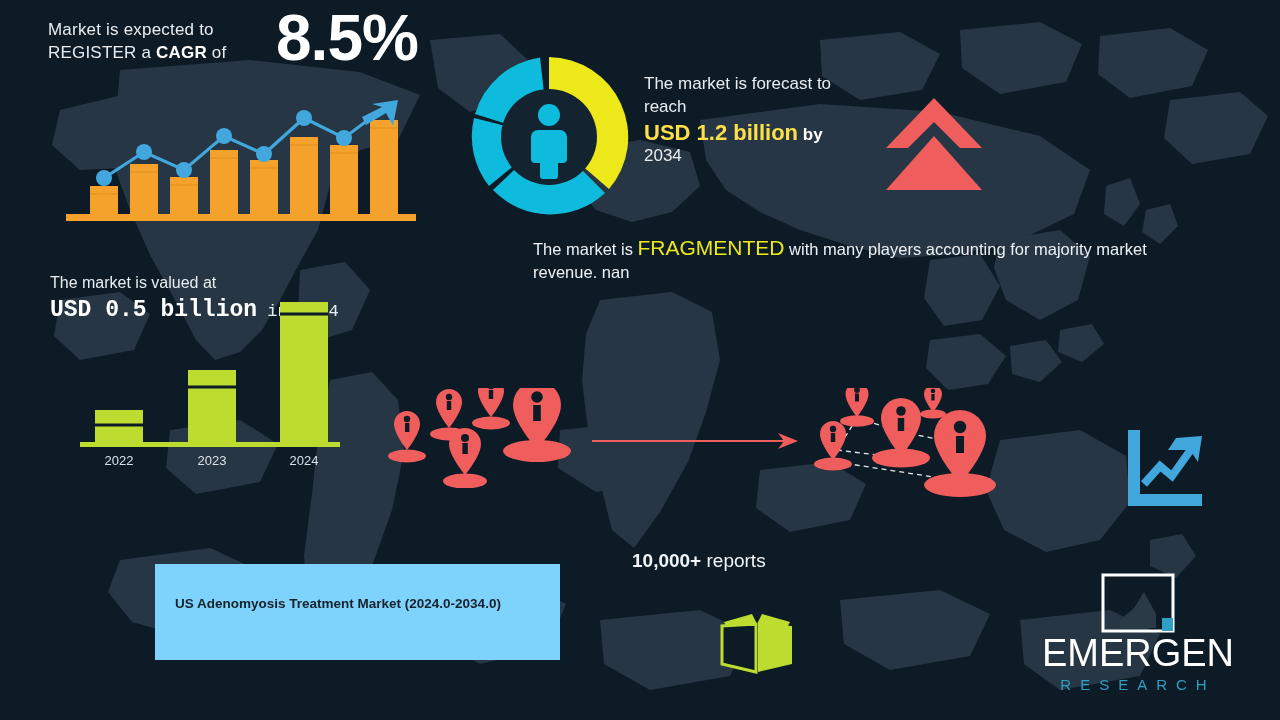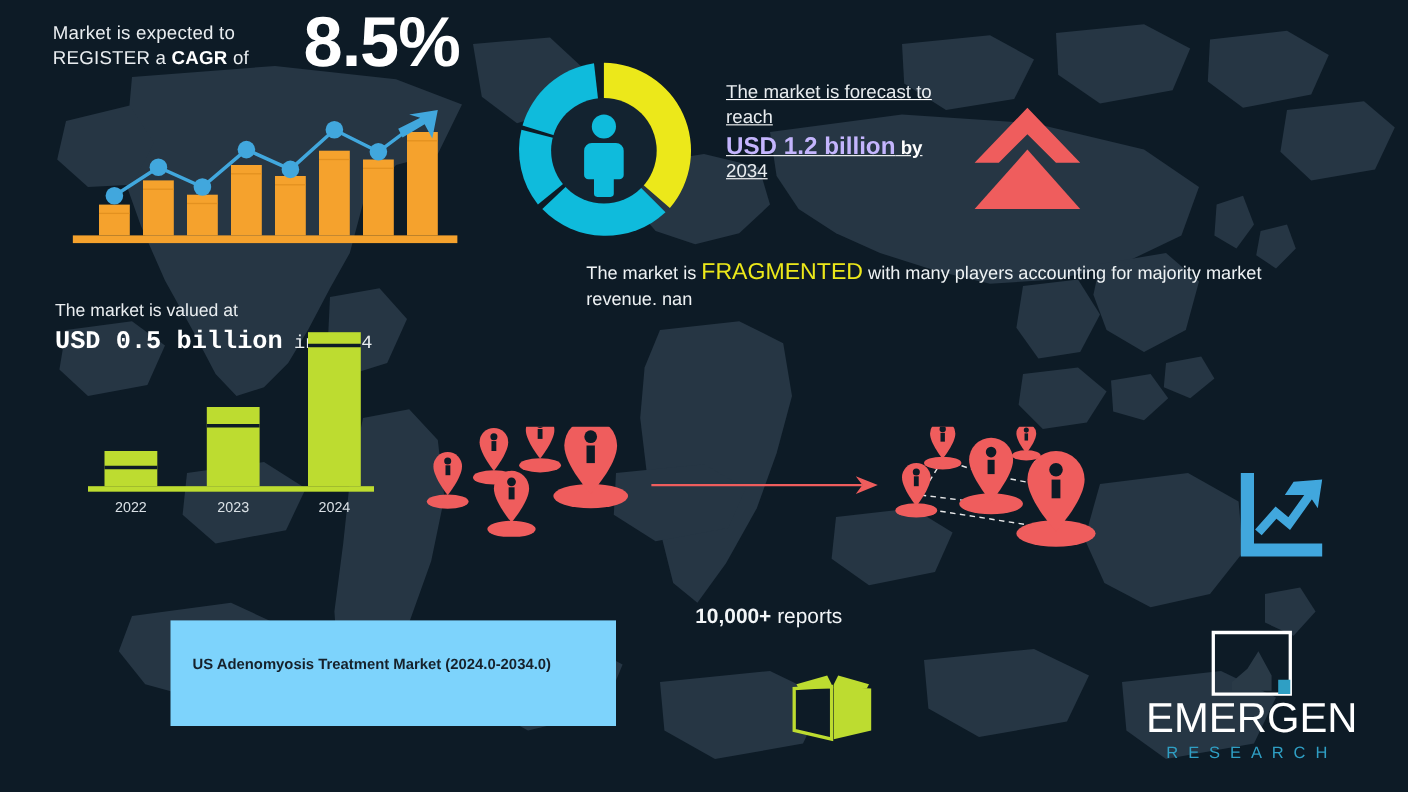--- a/index.html
+++ b/index.html
@@ -15,23 +15,23 @@
   #worldmap{left:0;top:0;width:1280px;height:720px;}
 
   
   #cagr-block{left:48px;top:18px;width:420px;height:80px;}
   #cagr-lines{position:absolute;left:0;top:0;width:230px;}
   .cagr-line{font-size:17px;line-height:23px;color:#e9edf0;letter-spacing:.2px;white-space:nowrap;}
   .cagr-line b{font-weight:bold;color:#ffffff;}
   #cagr-value{position:absolute;left:228px;top:-12px;font-size:64px;font-weight:bold;color:#ffffff;letter-spacing:-1px;line-height:1;}
 
   
-  #forecast-block{left:660px;top:72px;width:230px;text-decoration:underline;}
+  #forecast-block{left:644px;top:72px;width:230px;}
   .fc-small{font-size:17px;line-height:23px;color:#e9edf0;}
-  .fc-big{font-size:22px;font-weight:bold;color:#c4b5fd;display:inline;}
+  .fc-big{font-size:22px;font-weight:bold;color:#fde047;display:inline;}
   .fc-by{font-size:17px;font-weight:bold;color:#ffffff;display:inline;}
   .fc-year{font-size:17px;color:#e9edf0;}
 
   
   #fragmented-block{left:533px;top:236px;width:680px;}
   #fragmented-block .frag-txt{font-size:16.5px;line-height:23px;color:#eef2f4;}
   #fragmented-block .frag-hi{color:#ece81a;font-size:21px;}
 
   
   #valued-block{left:50px;top:272px;width:320px;}

